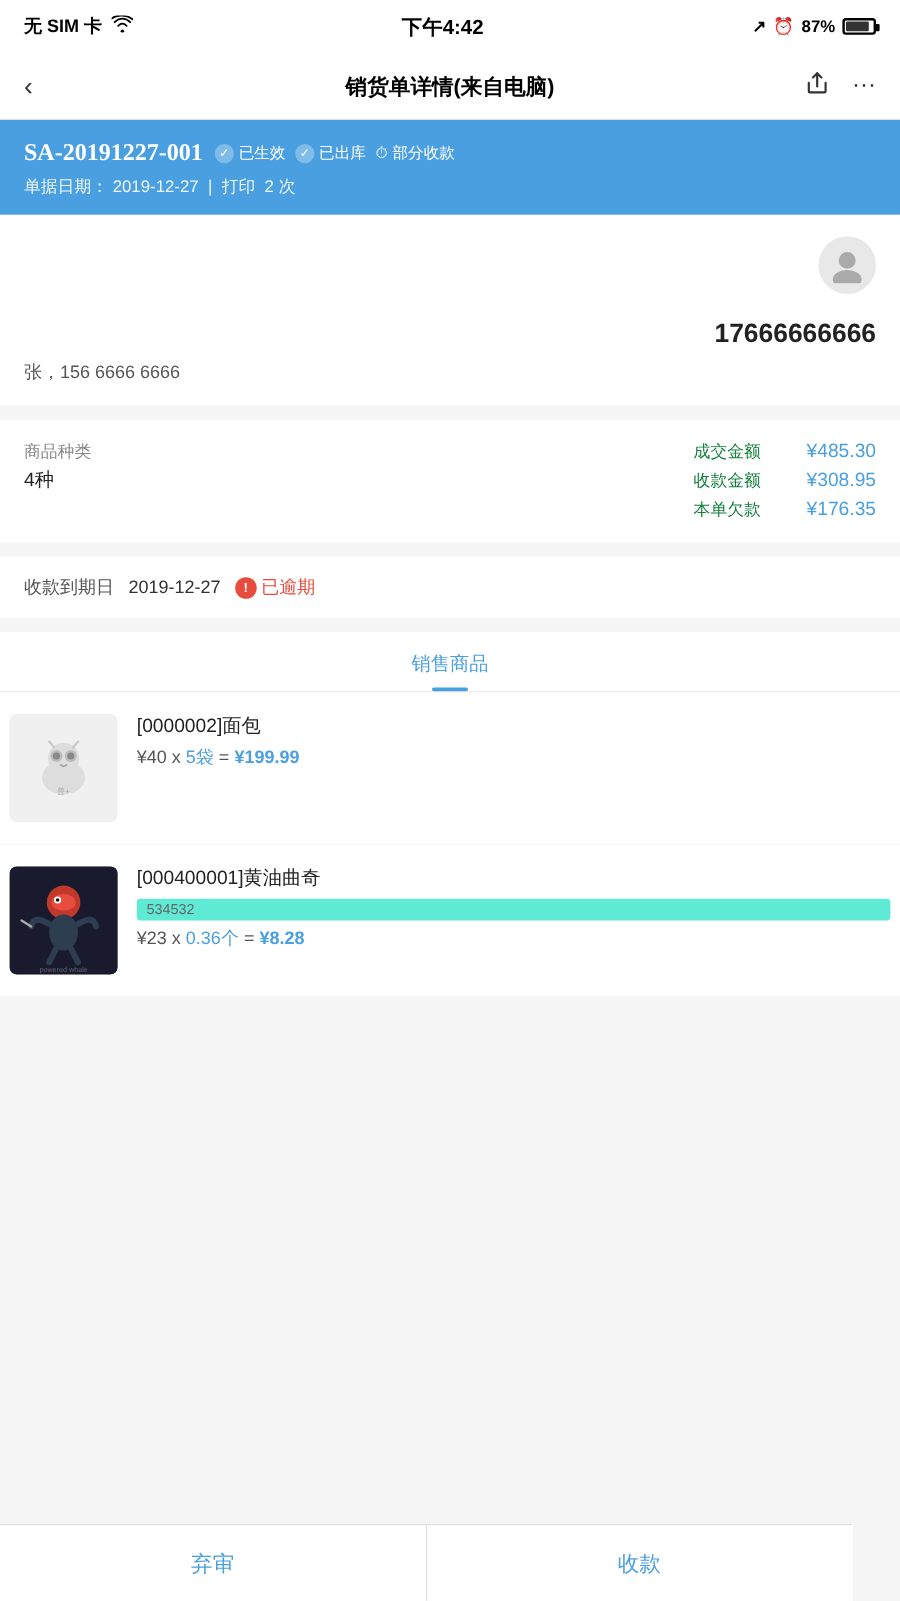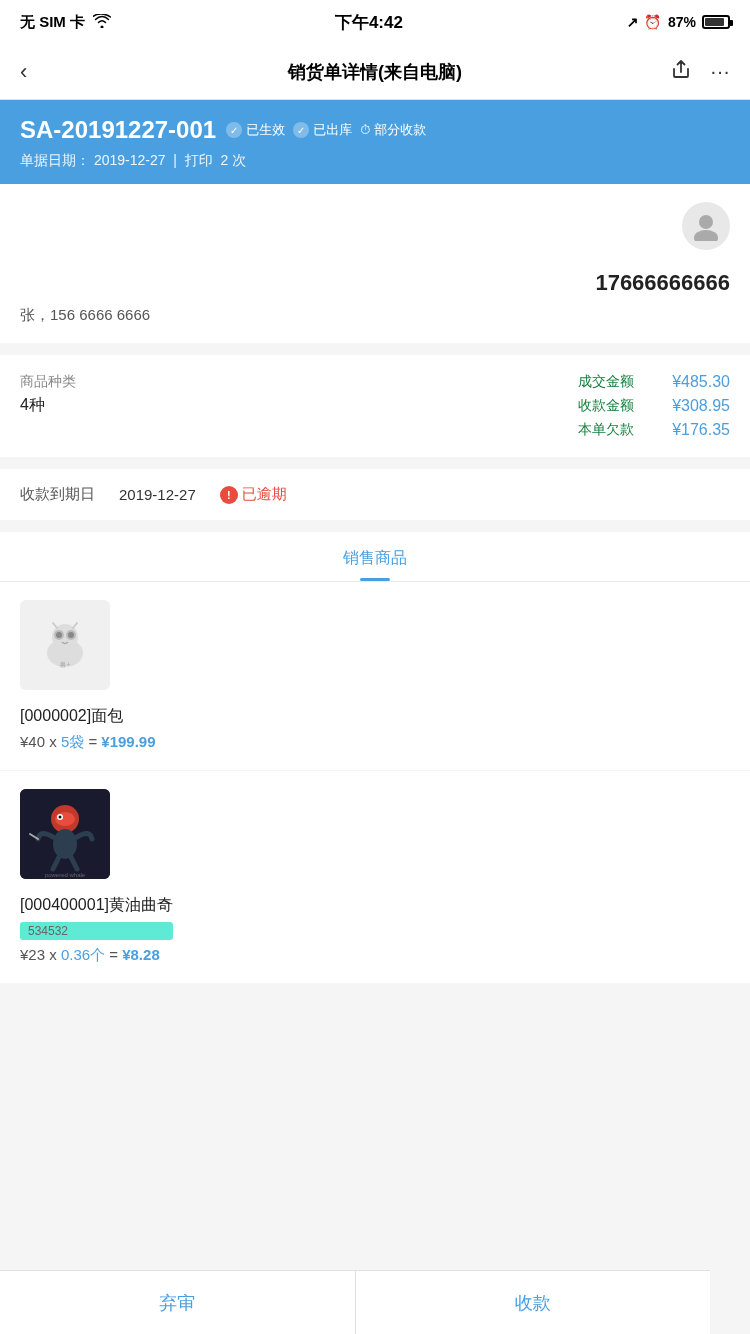--- a/index.html
+++ b/index.html
@@ -86,23 +86,24 @@
       background: #4a9fe0;
       padding: 16px 20px 14px;
     }
     .order-header-top {
       display: flex;
       align-items: center;
       gap: 10px;
       margin-bottom: 8px;
     }
     .order-id {
-      font-size: 24px;
+      font-size: 20px;
       font-weight: 700;
       color: #fff;
+      font-family: Liberation Serif, serif;
     }
     .status-badges {
       display: flex;
       gap: 8px;
       flex-wrap: wrap;
     }
     .badge {
       display: flex;
       align-items: center;
       gap: 4px;
@@ -217,21 +218,21 @@
       text-align: right;
     }
 
     
     .due-date-section {
       background: #fff;
       margin-top: 12px;
       padding: 16px 20px;
       display: flex;
       align-items: center;
-      gap: 24px;
+      gap: 12px;
     }
     .due-date-label {
       font-size: 15px;
       color: #555;
     }
     .due-date-value {
       font-size: 15px;
       color: #333;
     }
     .overdue-badge {
@@ -291,25 +292,24 @@
       color: #888;
     }
 
     
     .products-list {
       background: #f5f5f5;
     }
     .product-item {
       background: #fff;
       margin-bottom: 1px;
-      padding: 18px 20px;
+      padding: 18px 8px;
       display: flex;
       gap: 16px;
       align-items: flex-start;
-      flex-direction: column;
     }
     .product-thumb {
       width: 90px; height: 90px;
       background: #f0f0f0;
       border-radius: 6px;
       display: flex;
       align-items: center;
       justify-content: center;
       flex-shrink: 0;
       overflow: hidden;

